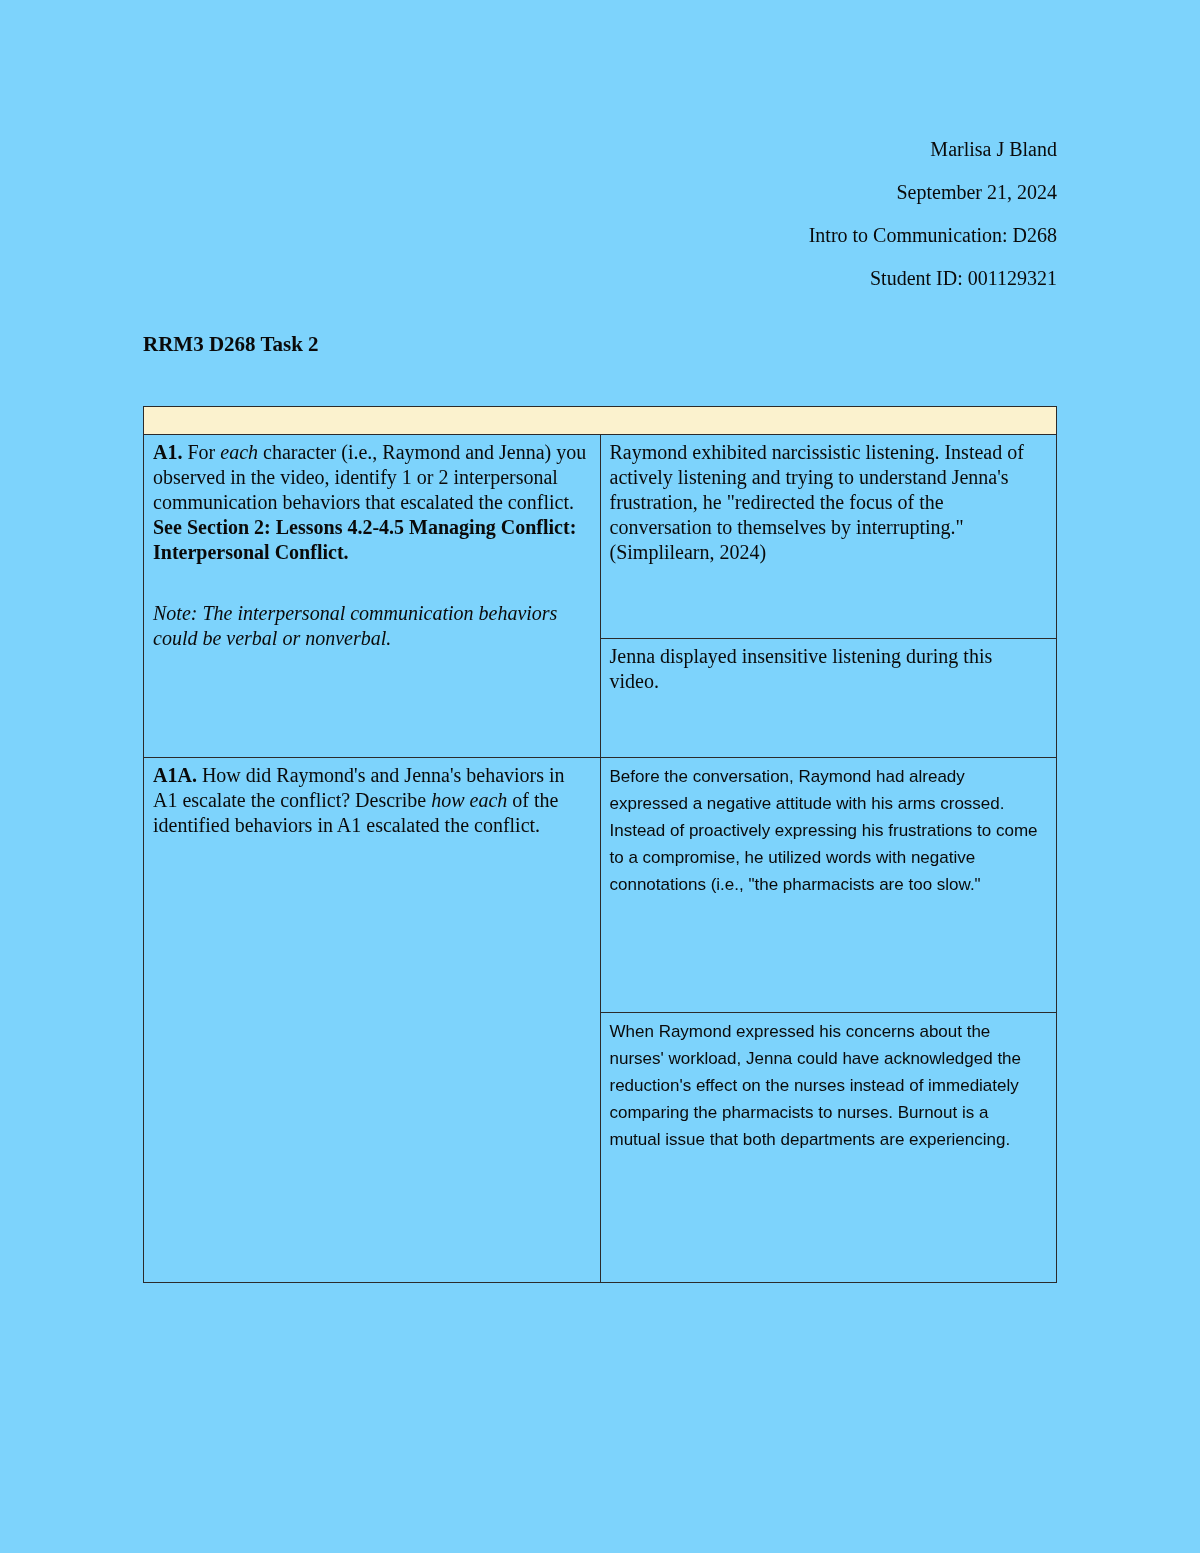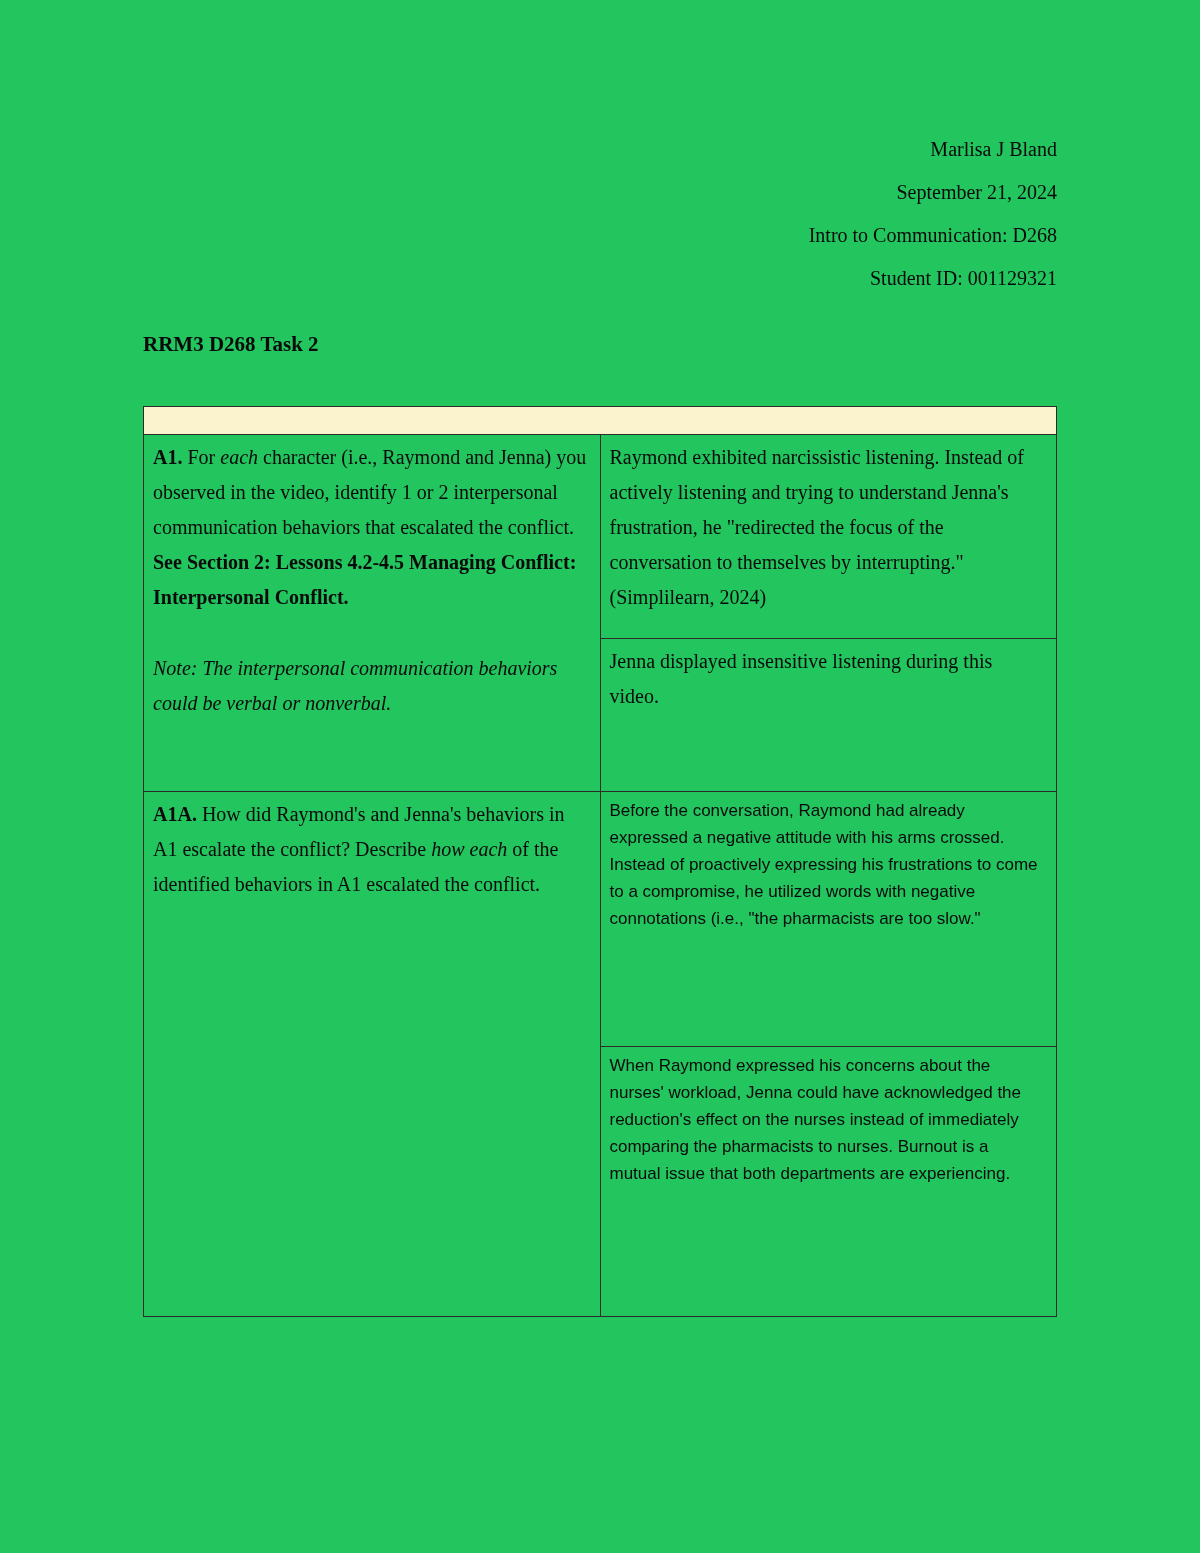--- a/index.html
+++ b/index.html
@@ -5,21 +5,21 @@
   * { margin: 0; padding: 0; box-sizing: border-box; }
   html, body { background: #ffffff; }
   body {
     font-family: "Liberation Serif", serif;
     color: #0a0a0a;
   }
   .page {
     position: relative;
     width: 1200px;
     height: 1553px;
-    background: #22c55e;
+    background: #7dd3fc;
     overflow: hidden;
   }
   .content {
     position: absolute;
     left: 143px;
     top: 0;
     width: 914px;
   }
   .doc-header {
     padding-top: 128px;
@@ -38,37 +38,37 @@
   table.qa-table {
     margin-top: 48px;
     width: 914px;
     border-collapse: collapse;
     table-layout: fixed;
   }
   table.qa-table td {
     border: 1px solid #2b2b2b;
     vertical-align: top;
     font-size: 20px;
-    line-height: 35px;
+    line-height: 25px;
     padding: 5px 12px 6px 9px;
   }
   td.band-cell {
     height: 28px;
     padding: 0;
   }
   td.q-cell { width: 344px; }
   td.a-cell { width: 570px; padding-left: 10px; }
   td.a-cell.alt-font {
     font-family: "Liberation Sans", sans-serif;
     font-size: 17px;
     line-height: 27px;
   }
   .note-para { margin-top: 36px; }
   .h204 { height: 204px; }
-  .h119 { height: 153px; }
+  .h119 { height: 119px; }
   .h255 { height: 255px; }
   .h270 { height: 270px; }
 </style>
 </head>
 <body>
 
 <div class="page">
   <div class="content">
 
     <div class="doc-header">

